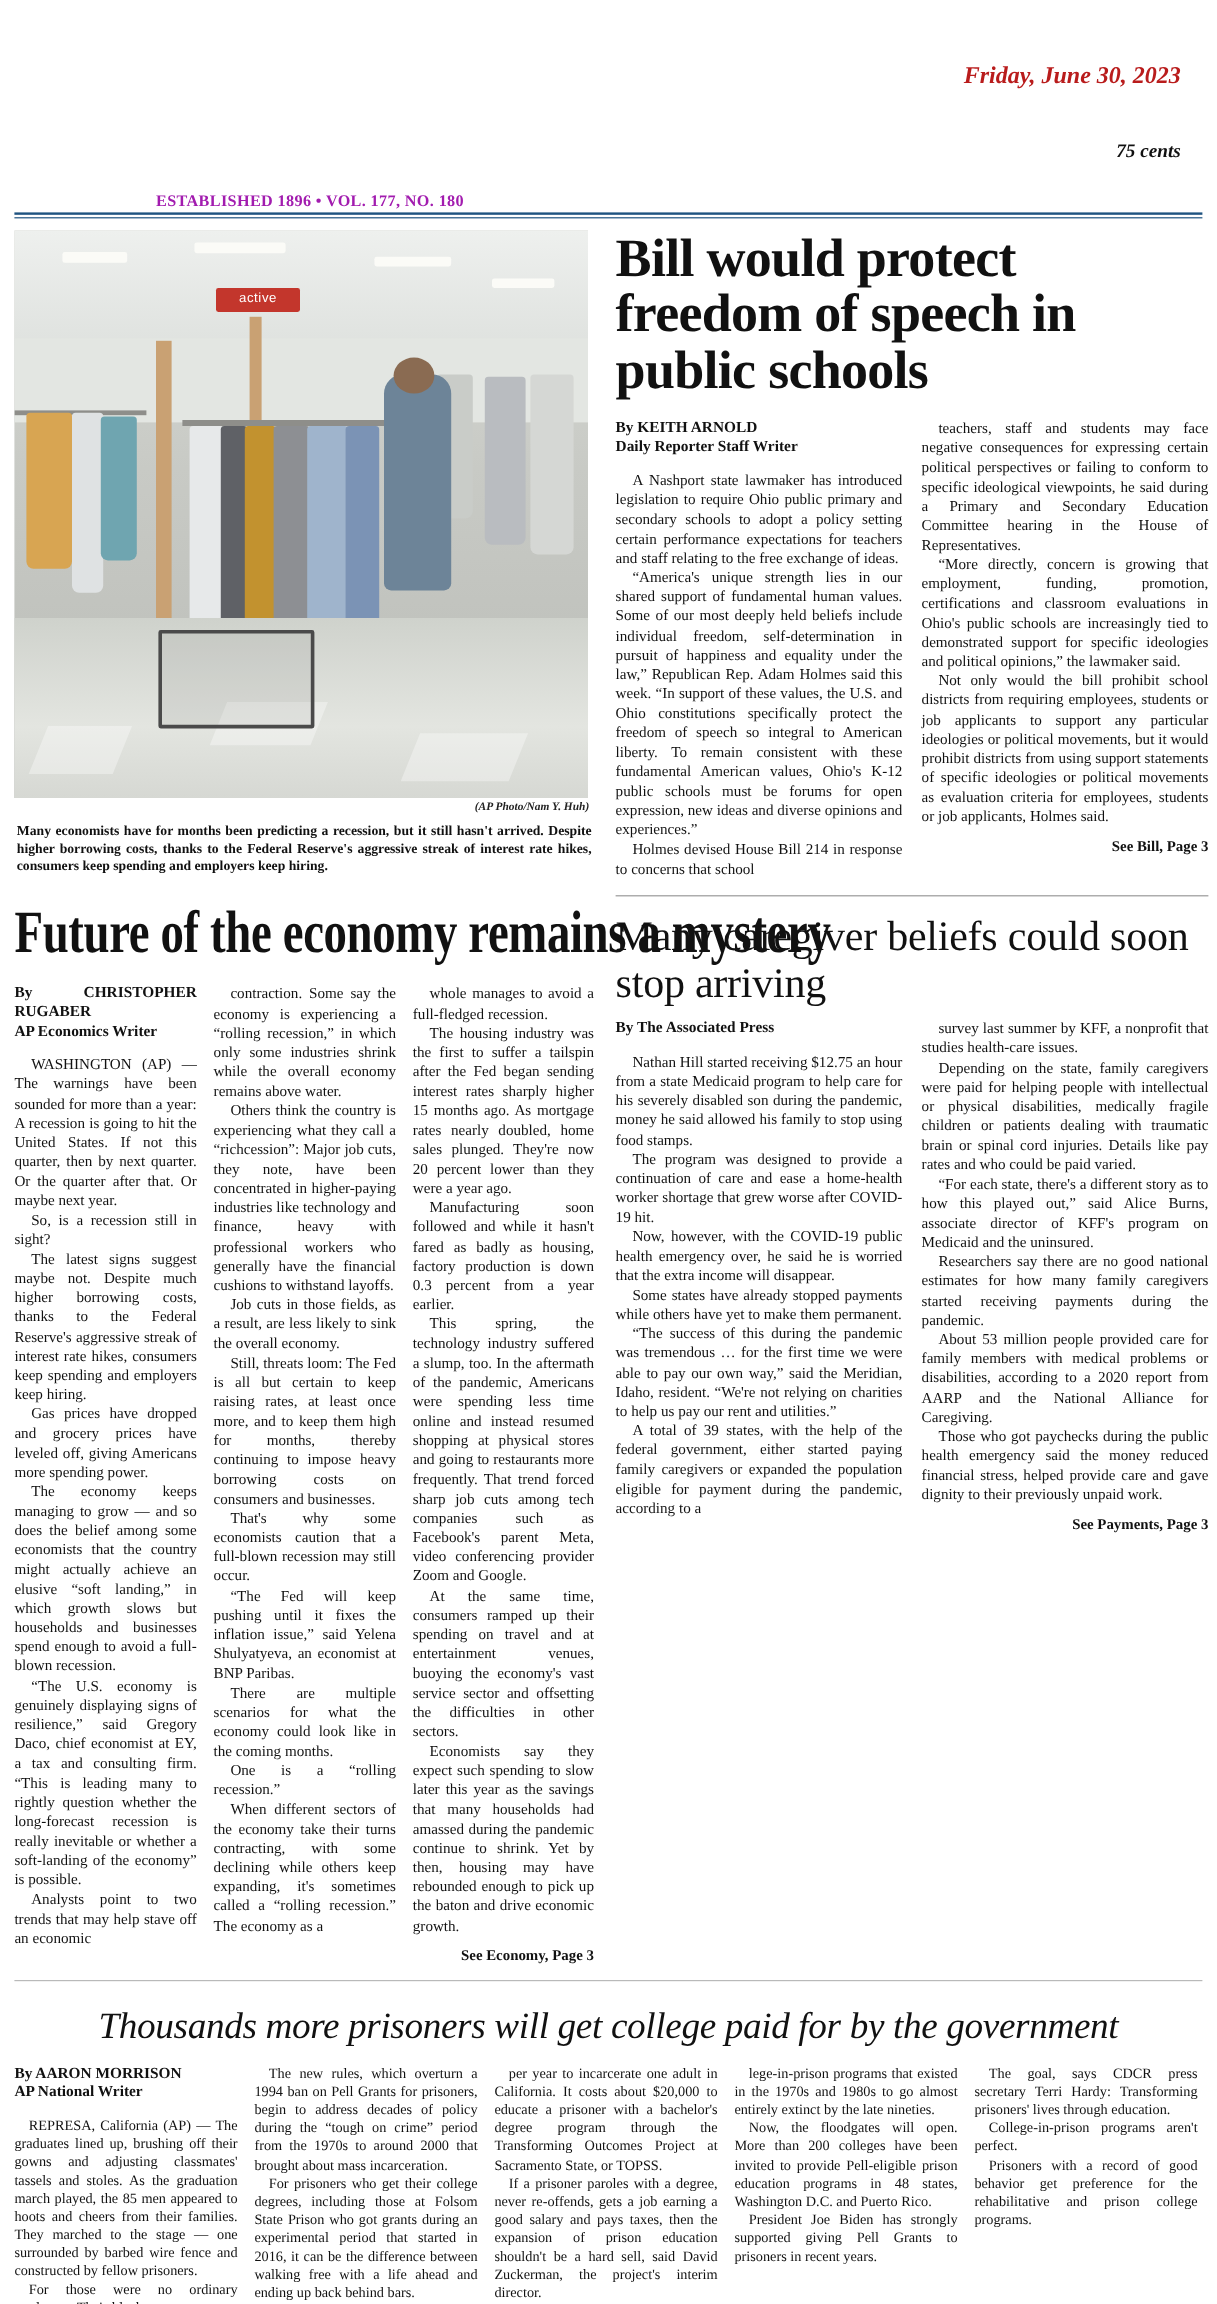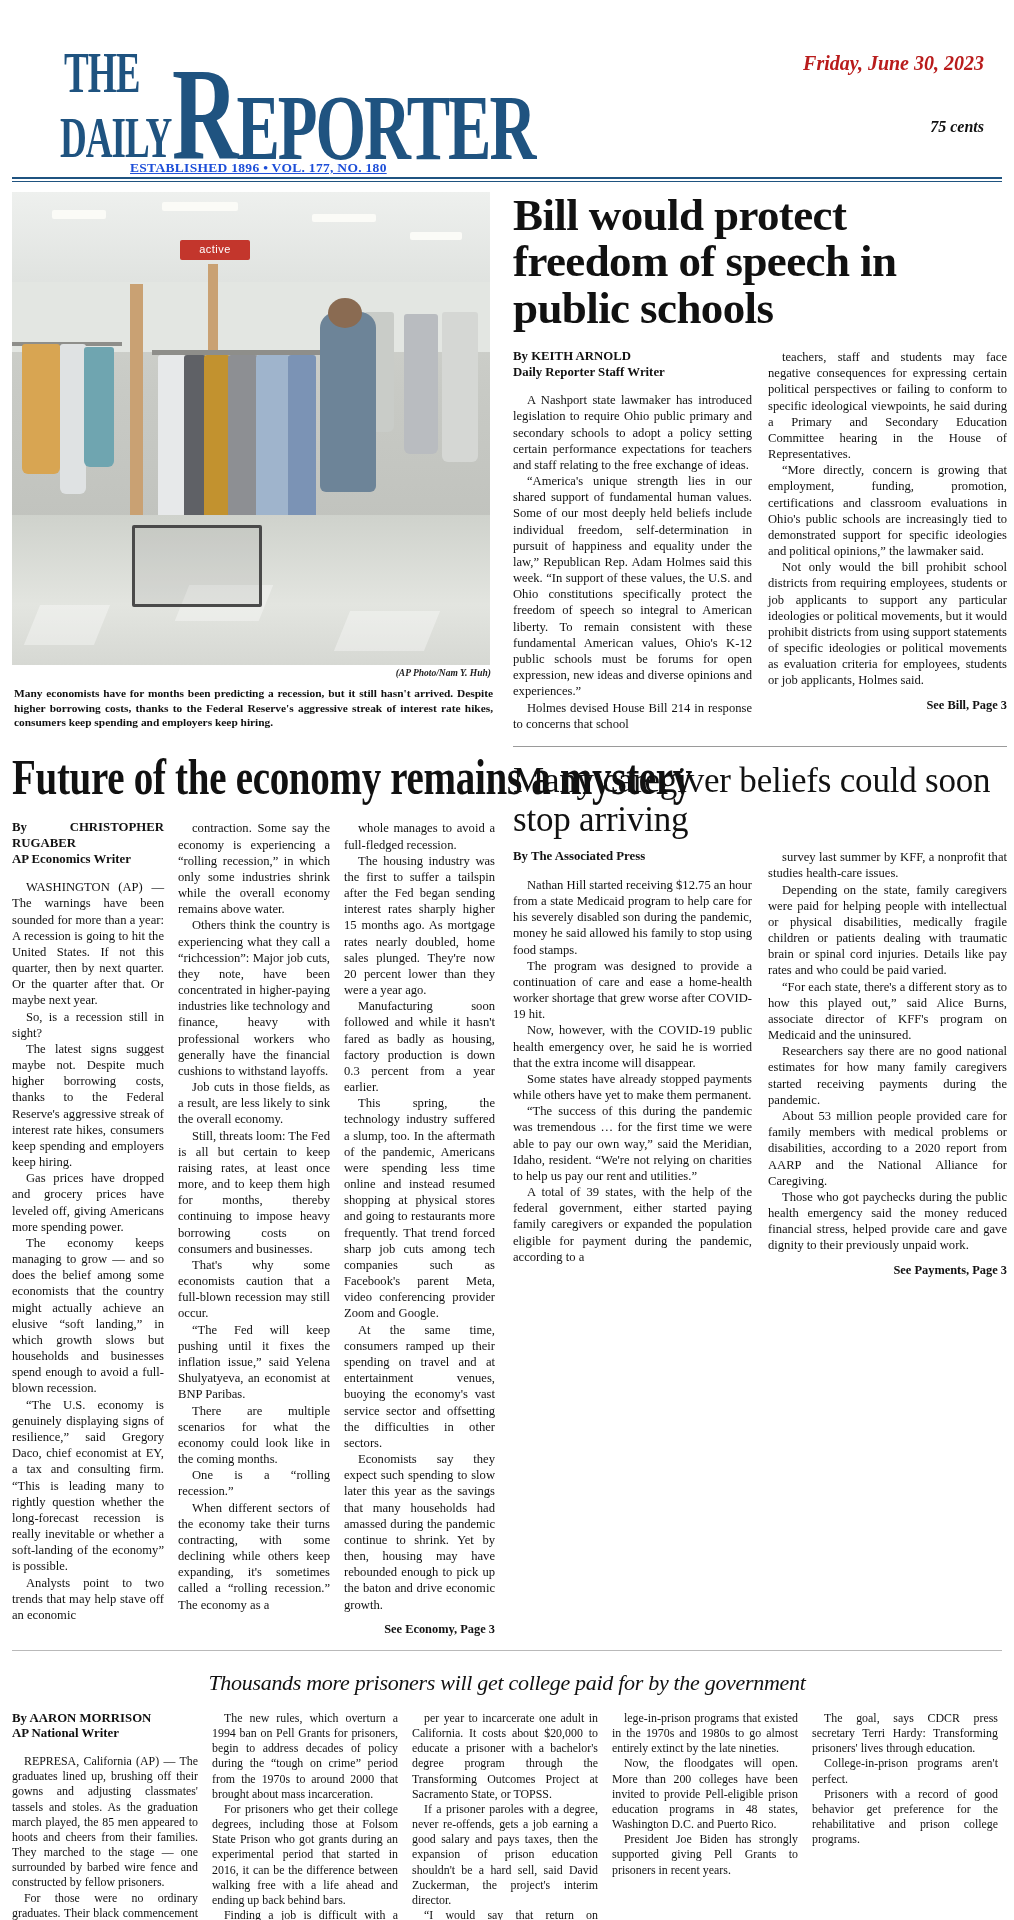--- a/index.html
+++ b/index.html
@@ -71,23 +71,22 @@
   }
   .logo-reporter .cap { font-size: 92px; }
   .established {
     position: absolute;
     left: 118px;
     top: 160px;
     font-family: "Liberation Serif", serif;
     font-size: 13.5px;
     font-weight: bold;
     letter-spacing: 0.3px;
-    color: #1d4ed8;
+    color: #a21caf;
     white-space: nowrap;
-    text-decoration: underline;
   }
   .dateline {
     position: absolute;
     right: 18px;
     top: 52px;
     font-style: italic;
     font-weight: bold;
     font-size: 20px;
     color: #b91c1c;
     white-space: nowrap;
@@ -162,21 +161,21 @@
   .hl-care {
     font-family: "Liberation Serif", serif;
     font-size: 35px;
     line-height: 1.12;
     letter-spacing: -0.2px;
     margin-bottom: 10px;
   }
   .hl-prison {
     font-family: "Liberation Serif", serif;
     font-style: italic;
-    font-size: 22px;
+    font-size: 31px;
     line-height: 1.1;
     letter-spacing: -0.3px;
     text-align: center;
     margin: 14px 0 16px 0;
   }
 
   .byline {
     font-weight: bold;
     font-size: 12.8px;
     line-height: 1.22;
@@ -220,25 +219,20 @@
   .ph-person { position:absolute; }
   .ph-cart { position:absolute; border:3px solid #4a4a4a; border-radius:2px; background:rgba(120,120,120,0.12); }
   .ph-post { position:absolute; background:#c9a173; }
 </style>
 </head>
 <body>
 
 <div class="page">
 
   <div class="masthead">
-    <div class="logo-wrap">
-      <div class="logo-the">THE</div>
-      <div class="logo-daily">DAILY</div>
-      <div class="logo-reporter"><span class="cap">R</span><span>EPORTER</span></div>
-    </div>
     <div class="established">ESTABLISHED 1896 • VOL. 177, NO. 180</div>
     <div class="dateline">Friday, June 30, 2023</div>
     <div class="price">75 cents</div>
     <div class="rule-double"></div>
   </div>
 
   <div class="top-zone">
 
     <div class="left-top">
 

